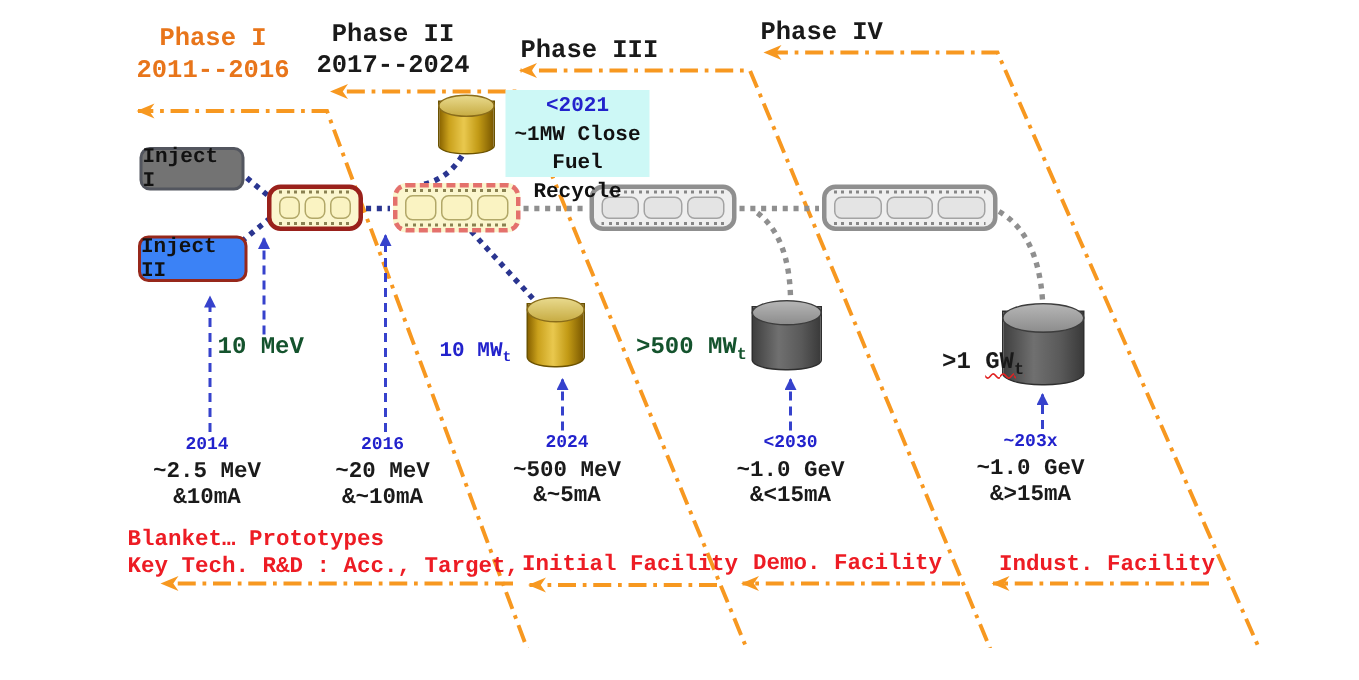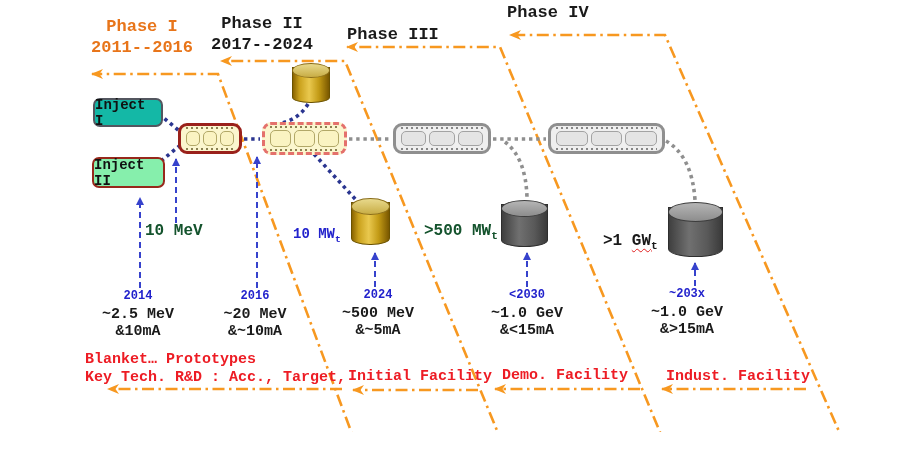--- a/index.html
+++ b/index.html
@@ -12,22 +12,22 @@
 
   
   .phase-title { text-align:center; font-weight:bold; font-size:17px; line-height:21px; color:#1a1a1a; white-space:nowrap; z-index:3; }
   .phase-title.orange { color:#E8751A; }
 
   
   .inject {
     display:flex; align-items:center; justify-content:center;
     font-weight:bold; font-size:14px; color:#111; border-radius:7px; z-index:2;
   }
-  .inject1 { background:#14b8a6; border:2.5px solid #53565F; }
-  .inject2 { background:#86efac; border:2.5px solid #97281B; }
+  .inject1 { background:#737373; border:2.5px solid #53565F; }
+  .inject2 { background:#3b82f6; border:2.5px solid #97281B; }
 
   
   .acc { border-radius:9px; display:flex; align-items:stretch; gap:3px; padding:5px 5px; box-sizing:border-box; position:absolute; z-index:2; }
   .acc::before, .acc::after {
     content:""; position:absolute; left:5px; right:5px; height:2px;
     background-image:repeating-linear-gradient(90deg, rgba(100,90,40,.75) 0 2px, transparent 2px 5px);
   }
   .acc::before { top:1px; } .acc::after { bottom:1px; }
   .acc.cream { background:#FBF6CE; border:3px solid #9A211B; }
   .acc.cream.dashed { border:3px dashed #E4716C; }
@@ -133,21 +133,21 @@
 
   <div class="abs phase-title orange" style="left:90px; top:16px; width:104px;">
     <div>Phase I</div>
     <div>2011--2016</div>
   </div>
   <div class="abs phase-title" style="left:211px; top:13px; width:102px;">
     <div>Phase II</div>
     <div>2017--2024</div>
   </div>
   <div class="abs phase-title" style="left:347px; top:24px;">Phase III</div>
-  <div class="abs phase-title" style="left:507px; top:2px;">Phase IV</div>
+  <div class="abs phase-title" style="left:507px; top:12px;">Phase IV</div>
 
   <div class="abs inject inject1" style="left:93px; top:98px; width:66px; height:25px;">
     <span>Inject I</span>
   </div>
   <div class="abs inject inject2" style="left:92px; top:157px; width:69px; height:27px;">
     <span>Inject II</span>
   </div>
 
   <div class="acc cream" style="left:178px; top:123px; width:64px; height:31px;">
     <div class="cell"></div>
@@ -180,25 +180,30 @@
   </div>
   <div class="cyl dark" style="left:501px; top:200px; width:47px; height:47px;">
     <div class="body"></div>
       <div class="lid"></div>
   </div>
   <div class="cyl dark" style="left:668px; top:202px; width:55px; height:55px;">
     <div class="body"></div>
       <div class="lid"></div>
   </div>
 
+  <div class="abs info-box" style="left:337px; top:60px; width:96px; height:58px;">
+    <div class="yr">&lt;2021</div>
+    <div>~1MW Close</div>
+    <div>Fuel Recycle</div>
+  </div>
 
   <div class="abs beam-label gray-txt" style="left:145px; top:222px; font-size:16px;">10 MeV</div>
   <div class="abs beam-label blue-txt" style="left:293px; top:226px; font-size:14px;"><span>10 MW</span><sub>t</sub></div>
   <div class="abs beam-label gray-txt" style="left:424px; top:222px; font-size:16px;"><span>&gt;500 MW</span><sub>t</sub></div>
-  <div class="abs beam-label" style="left:603px; top:232px; font-size:16px; color:#1a1a1a;"><span>&gt;1 </span><span class="wavy-red"><span>GW</span><sub>t</sub></span></div>
+  <div class="abs beam-label" style="left:628px; top:232px; font-size:16px; color:#1a1a1a;"><span>&gt;1 </span><span class="wavy-red"><span>GW</span><sub>t</sub></span></div>
 
   <div class="abs milestone" style="left:92px; top:287px;">
     <div class="m-year">2014</div>
     <div class="m-spec">~2.5 MeV</div>
     <div class="m-spec">&amp;10mA</div>
   </div>
   <div class="abs milestone" style="left:209px; top:287px;">
     <div class="m-year">2016</div>
     <div class="m-spec">~20 MeV</div>
     <div class="m-spec">&amp;~10mA</div>

